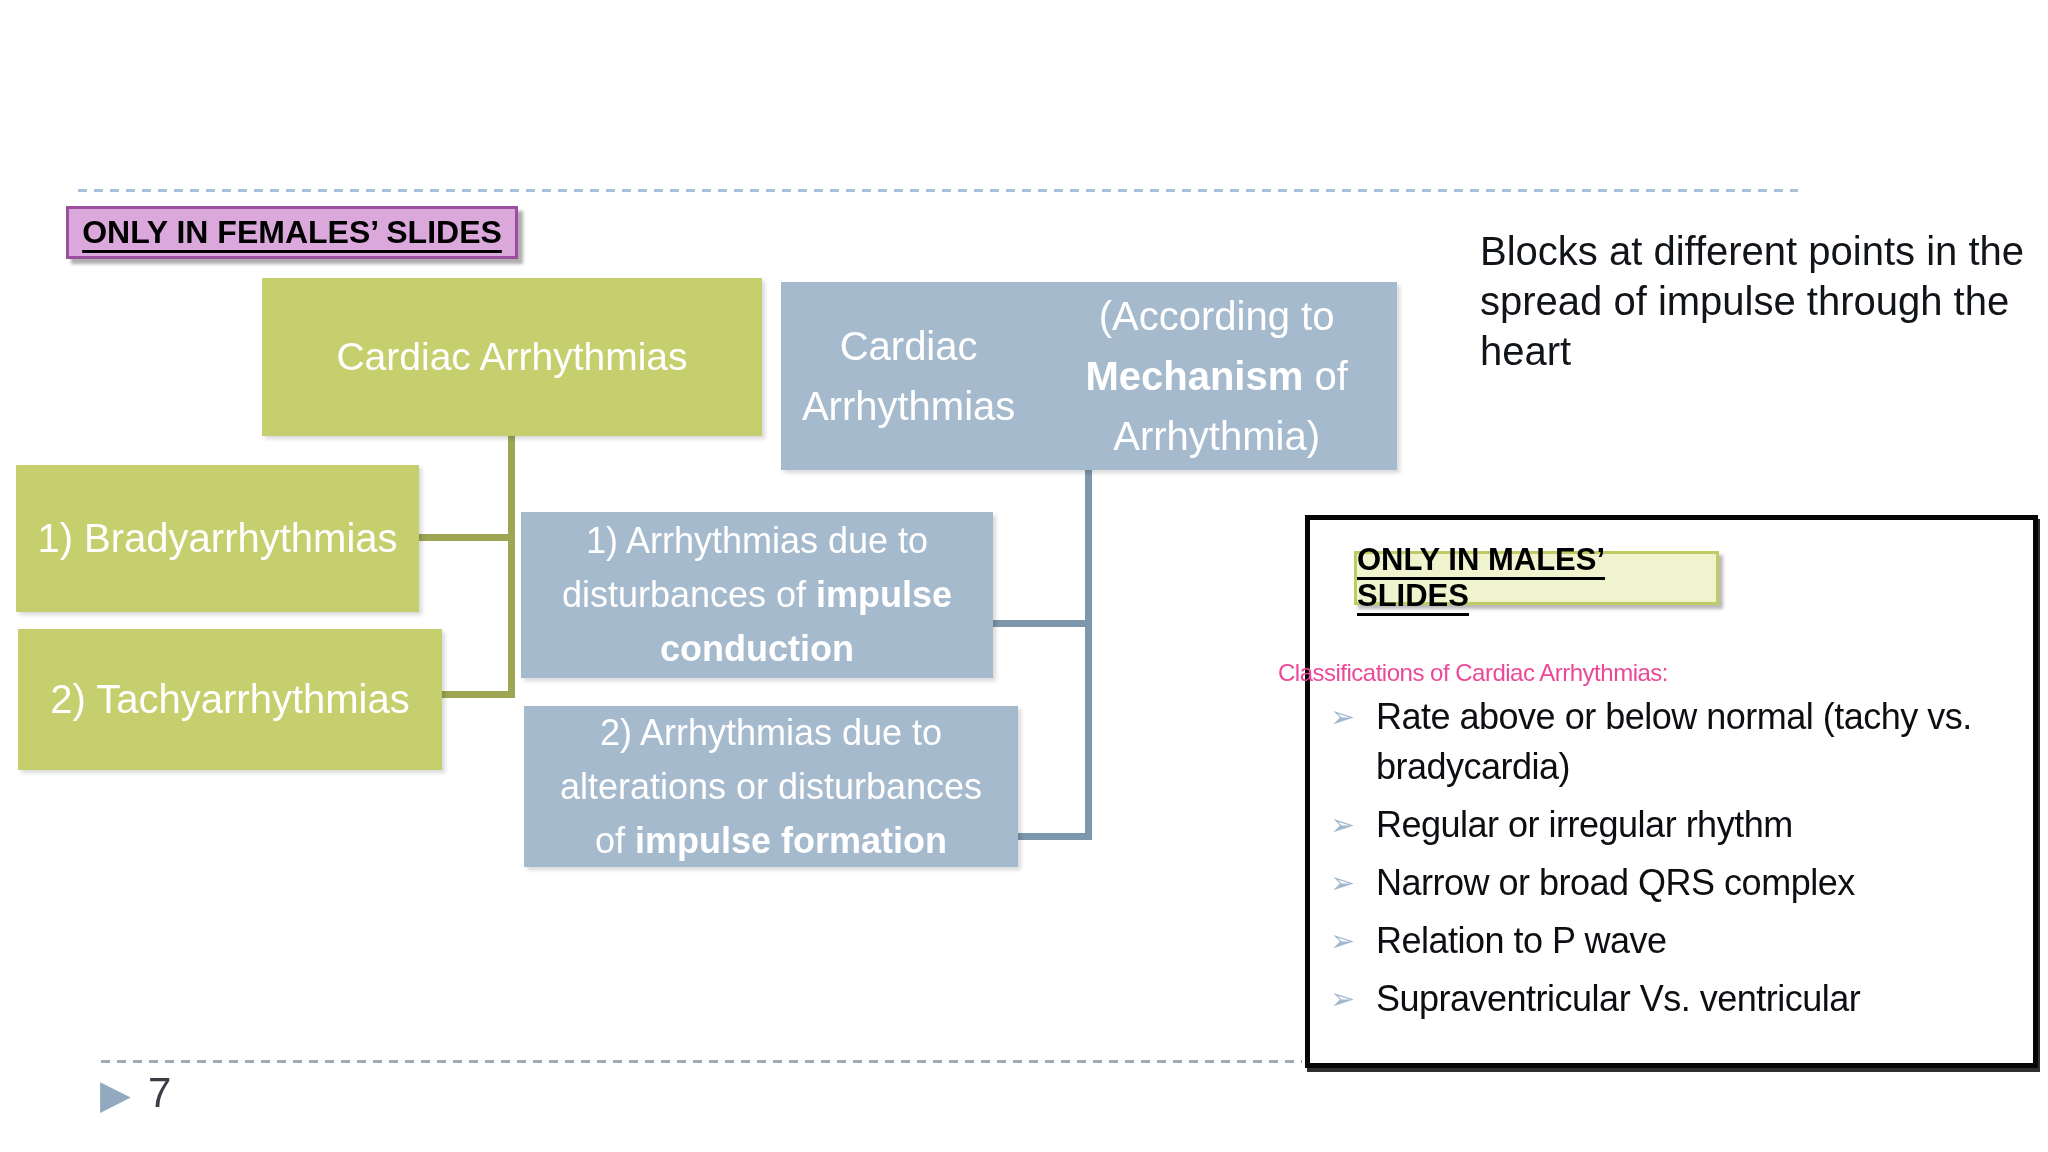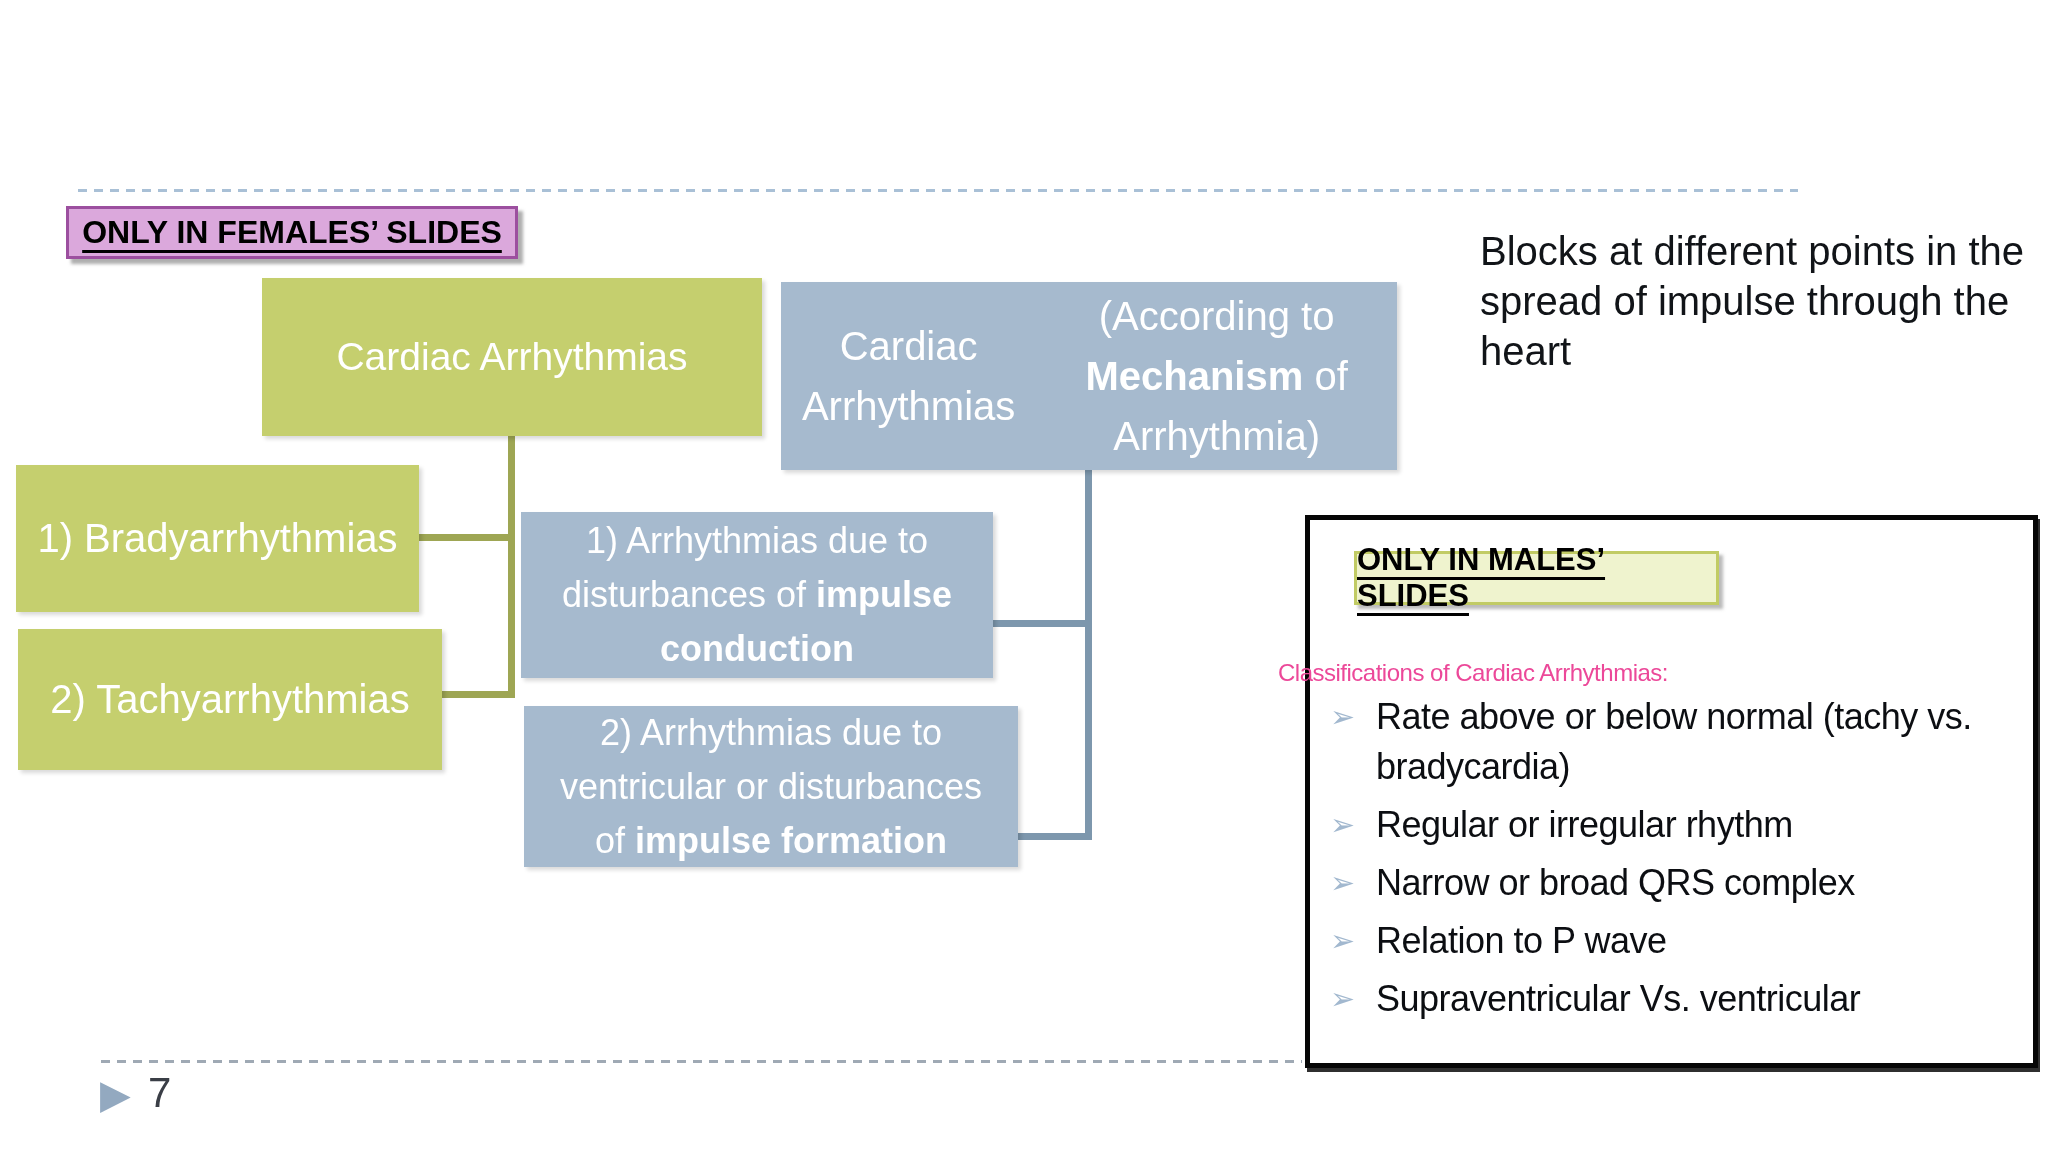--- a/index.html
+++ b/index.html
@@ -129,21 +129,21 @@
     <div>
         <div><span>1) Arrhythmias due to</span></div>
         <div><span>disturbances of </span><span class="b">impulse</span></div>
         <div><span class="b">conduction</span></div>
       </div>
   </div>
 
   <div id="node-formation" class="abs node blue">
     <div>
         <div><span>2) Arrhythmias due to</span></div>
-        <div><span>ventricular or disturbances</span></div>
+        <div><span>alterations or disturbances</span></div>
         <div><span>of </span><span class="b">impulse formation</span></div>
       </div>
   </div>
 
   <div id="note-blocks" class="abs">Blocks at different points in the spread of impulse through the heart</div>
 
   <div id="males-box" class="abs"></div>
   <div id="badge-male" class="abs badge">
     <span>ONLY IN MALES’ SLIDES</span>
   </div>

